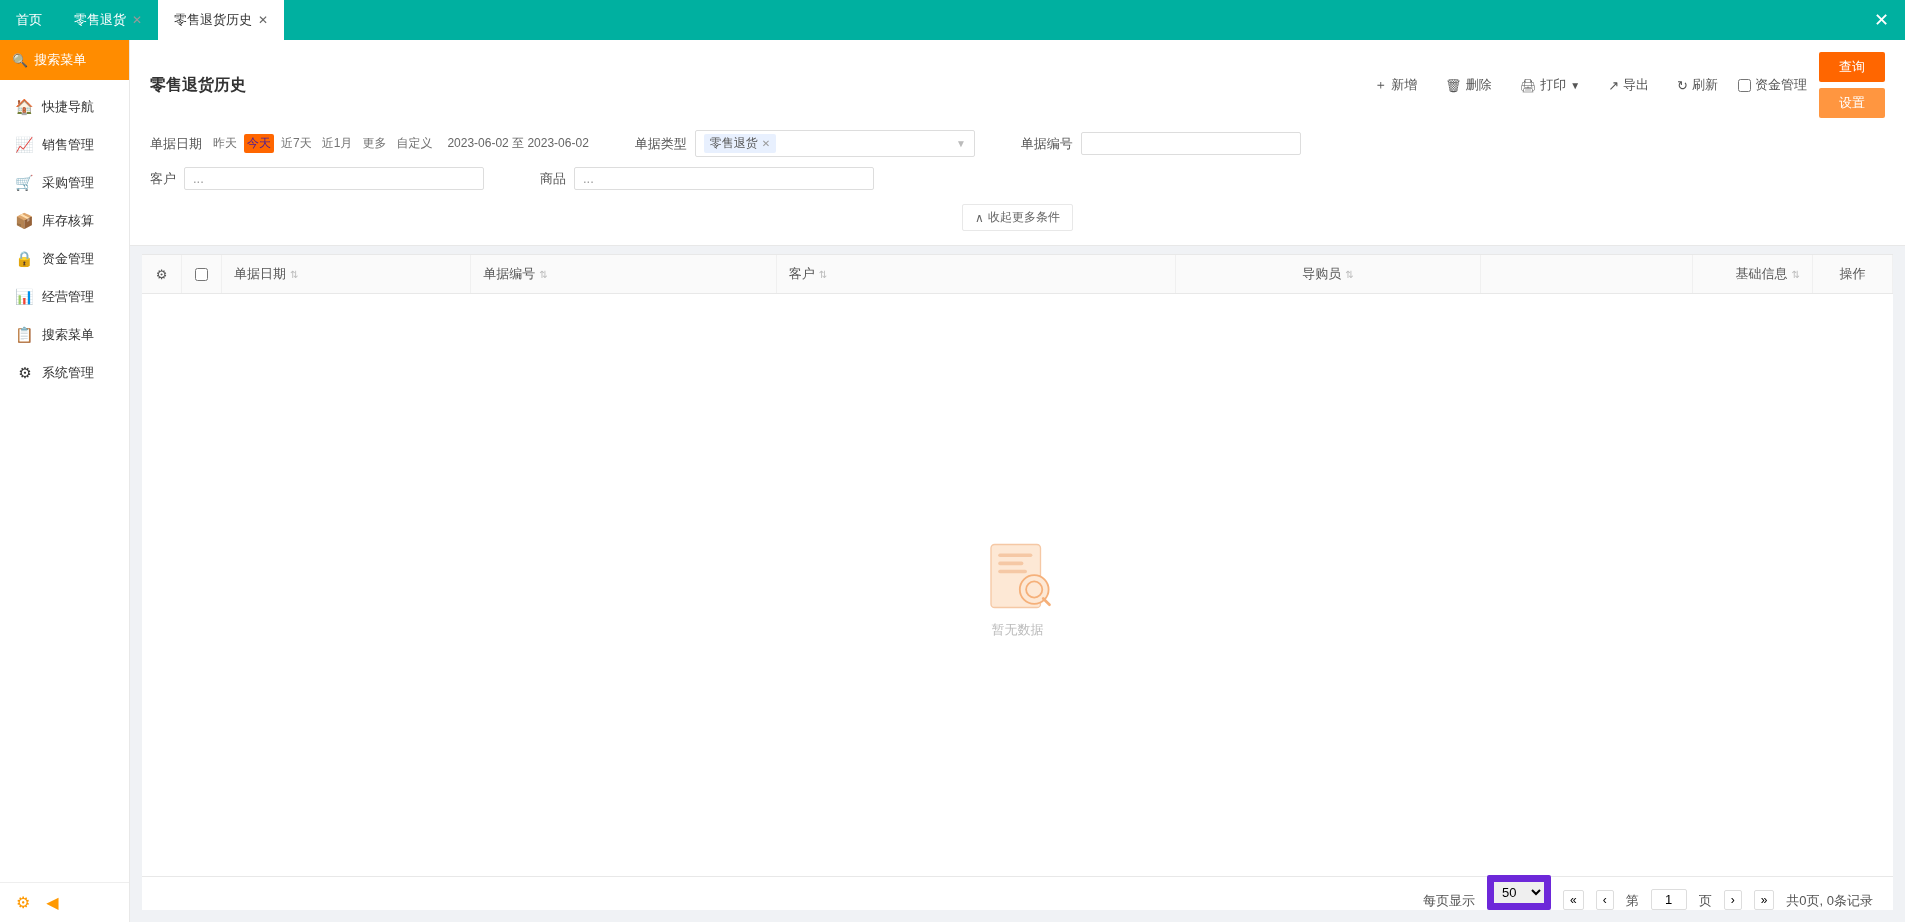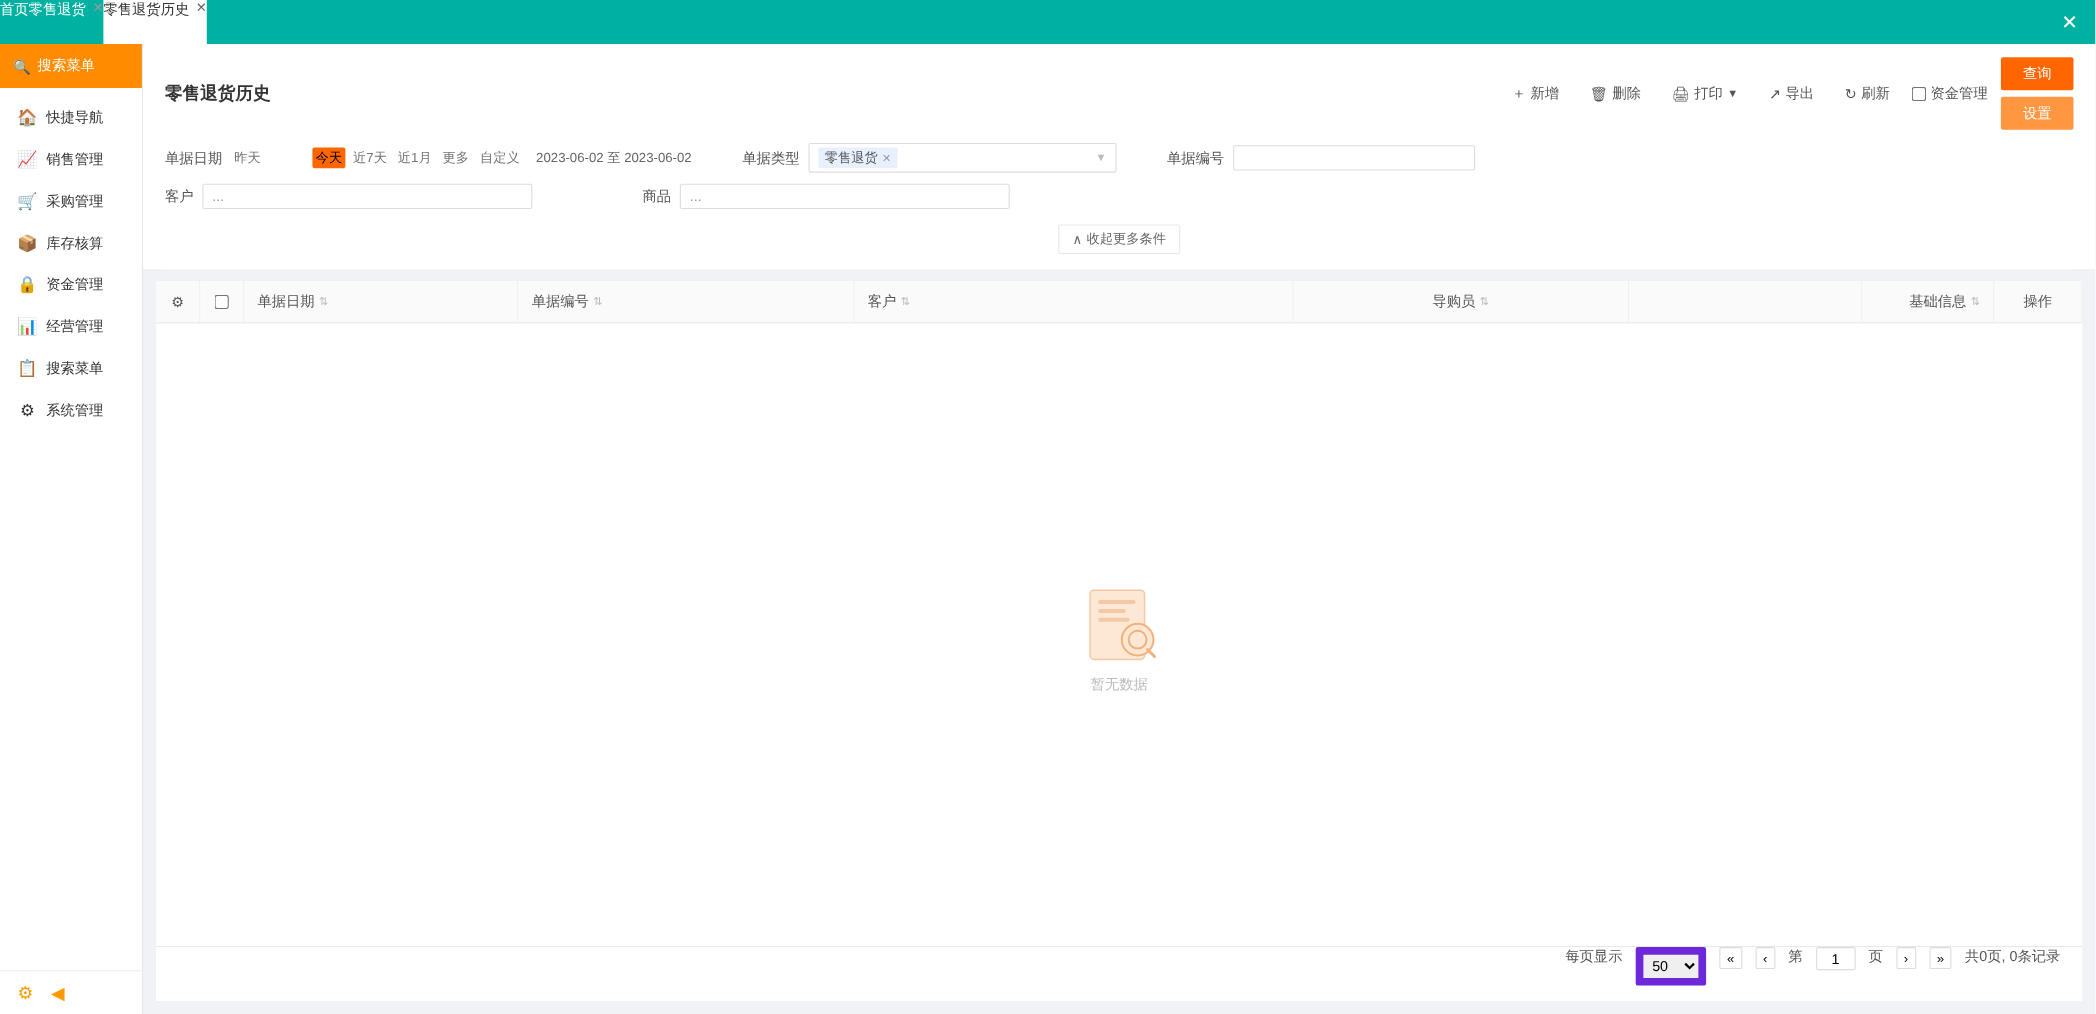--- a/index.html
+++ b/index.html
@@ -16,22 +16,22 @@
     }
     .topbar-tabs {
       display: flex;
       align-items: center;
       height: 100%;
       flex: 1;
     }
     .topbar-tab {
       height: 100%;
       display: flex;
-      align-items: flex-start;
-      padding: 0 0;
+      align-items: center;
+      padding: 0 16px;
       font-size: 13px;
       color: #fff;
       cursor: pointer;
       position: relative;
       white-space: nowrap;
     }
     .topbar-tab.active {
       background: #fff;
       color: #333;
     }
@@ -217,23 +217,22 @@
       gap: 4px;
       font-size: 12px;
     }
     .date-shortcut {
       color: #737373;
       cursor: pointer;
       padding: 1px 3px;
     }
     .date-shortcut.active {
       background: #ff6600;
-      color: #000000;
-      border-radius: 2px;
-      margin-left: 40px;
+      color: #4c1d95;
+      border-radius: 2px;
     }
     .date-range {
       font-size: 12px;
       color: #666;
       margin-left: 4px;
     }
     .tag-input {
       display: flex;
       align-items: center;
       border: 1px solid #ddd;
@@ -328,24 +327,24 @@
       font-size: 13px;
       gap: 0;
     }
     .empty-icon {
       width: 90px;
       height: 90px;
     }
 
     
     .pagination {
-      height: 50px;
+      height: 34px;
       border-top: 1px solid #e8e8e8;
       display: flex;
-      align-items: flex-start;
+      align-items: flex-end;
       justify-content: flex-end;
       padding: 0 20px;
       gap: 12px;
       font-size: 13px;
       color: #555;
       background: #fff;
     }
     .page-size-select {
       border: 7px solid #6d28d9;
       border-radius: 2px;
@@ -525,21 +524,21 @@
 
         <div class="filter-row">
 
           <div class="filter-item">
             <span class="filter-label">客户</span>
             <div class="tag-input" style="min-width:300px;">
               <span>...</span>
             </div>
           </div>
 
-          <div class="filter-item" style="margin-left: 84px;">
+          <div class="filter-item" style="margin-left: 40px;">
             <span class="filter-label">商品</span>
             <div class="tag-input" style="min-width:300px;">
               <span>...</span>
             </div>
           </div>
         </div>
 
         <div style="display:flex;justify-content:center;margin-top:4px;">
           <div class="collapse-btn">
             <span>∧</span>

